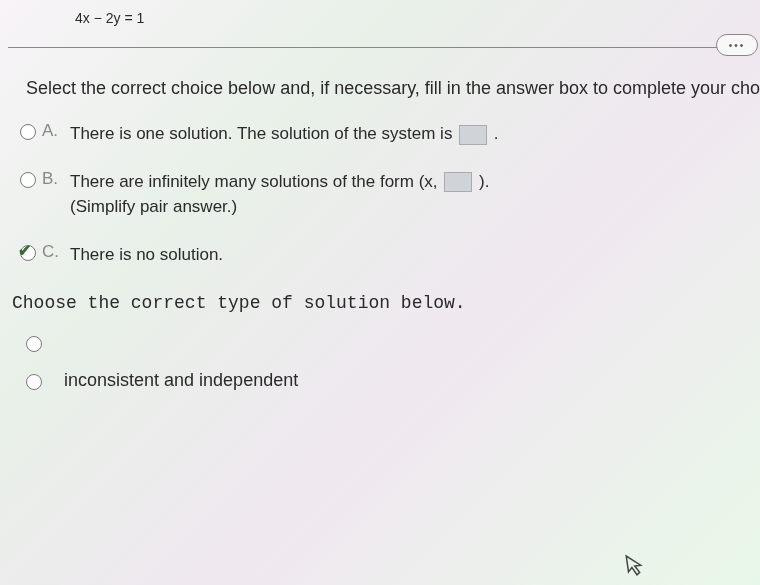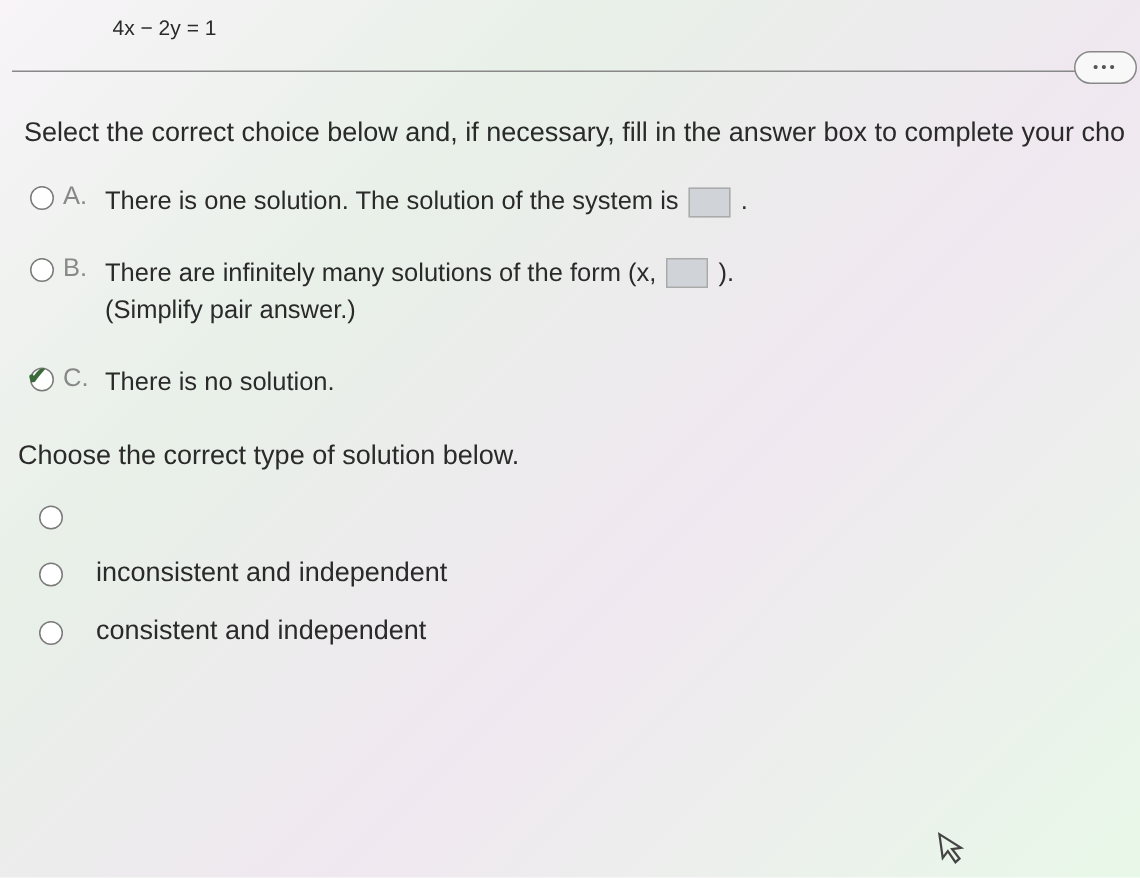--- a/index.html
+++ b/index.html
@@ -40,21 +40,21 @@
       background: #f8f8f8;
       display: flex;
       align-items: center;
       justify-content: center;
       font-size: 10px;
       letter-spacing: 2px;
       color: #555;
       cursor: pointer;
     }
     .prompt {
-      padding: 0 0 22px 16px;
+      padding: 0 0 22px 26px;
       font-size: 18px;
       white-space: nowrap;
     }
     .choice-group {
       padding: 0 0 0 20px;
     }
     .choice {
       display: flex;
       align-items: flex-start;
       margin-bottom: 22px;
@@ -95,20 +95,21 @@
       width: 28px;
       height: 20px;
       background: #d0d4d8;
       border: 1px solid #aaa;
       vertical-align: middle;
       margin: 0 2px;
     }
     .prompt2 {
       padding: 4px 0 20px 12px;
       font-size: 18px;
+      font-family: Liberation Mono, monospace;
     }
     .choice-group2 {
       padding: 0 0 0 26px;
     }
     .choice2 {
       display: flex;
       align-items: center;
       margin-bottom: 18px;
       gap: 22px;
     }
@@ -178,24 +179,20 @@
 
   <div class="choice2">
     <div class="radio"></div>
   </div>
 
   <div class="choice2">
     <div class="radio"></div>
     <div>inconsistent and independent</div>
   </div>
 
-  <div class="choice2">
-    <div class="radio"></div>
-    <div>consistent and independent</div>
-  </div>
 
 </div>
 
 <div class="cursor">
   <svg width="18" height="24" viewBox="0 0 18 24">
     <path d="M 2 2 L 2 18 L 6 14 L 10 22 L 13 20 L 9 13 L 15 13 Z" fill="none" stroke="#444" stroke-width="1.5"></path>
   </svg>
 </div>
 
 </body></html>

